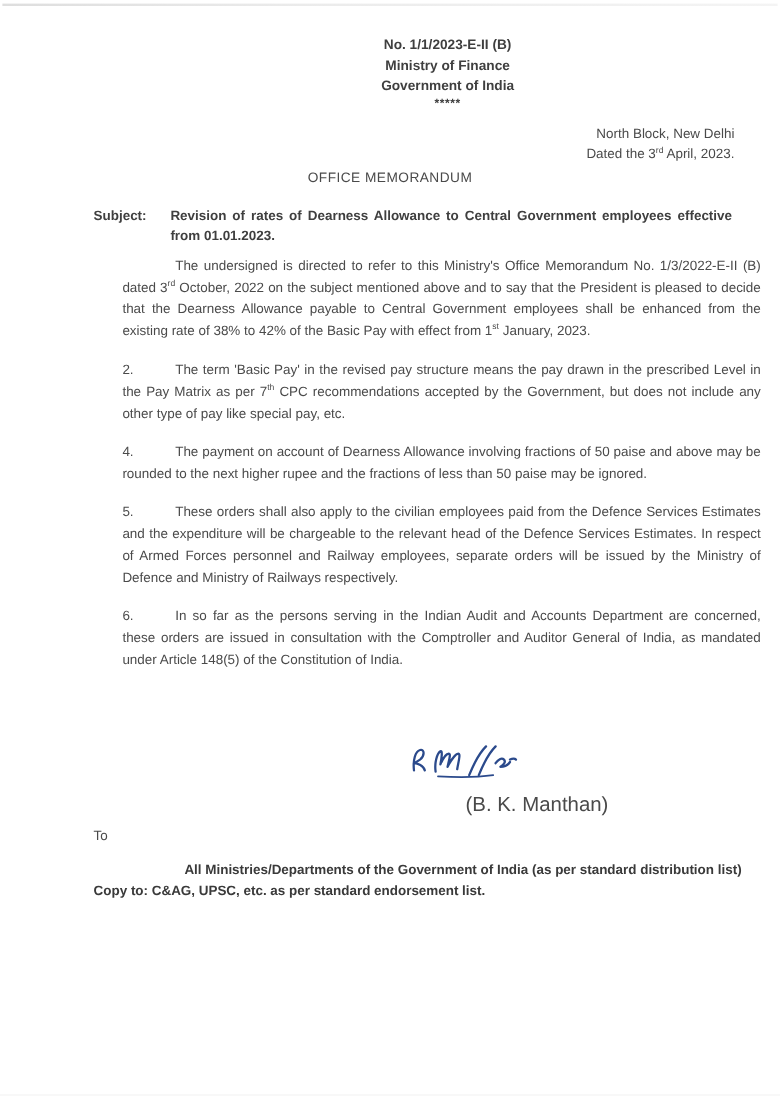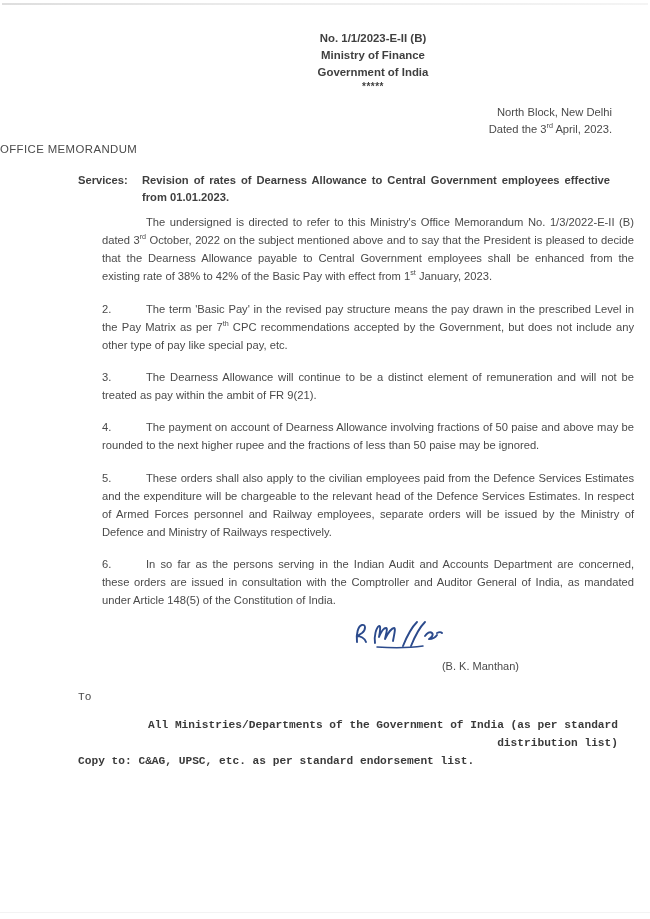--- a/index.html
+++ b/index.html
@@ -121,20 +121,21 @@
     line-height: 1.5;
     color: #4a4a4a;
     margin-left: 44px;
   }
 
   .om-title {
     position: absolute;
     top: 143px;
     left: 0;
     width: 650px;
+    text-align: center;
     font-size: 11.4px;
     letter-spacing: 0.4px;
     color: #4a4a4a;
   }
 
   .subject-row {
     position: absolute;
     top: 172px;
     left: 78px;
     width: 532px;
@@ -166,45 +167,44 @@
   }
   .para.indent-first { text-indent: 44px; }
   .para .num {
     display: inline-block;
     width: 44px;
   }
 
   .sign-block {
     position: absolute;
     top: 616px;
-    left: 12px;
+    left: 0;
     width: 547px;
     text-align: right;
     padding-right: 40px;
     box-sizing: border-box;
-    font-size: 11px;
+    font-size: 17px;
     line-height: 1.55;
     color: #4a4a4a;
   }
   .signature-svg {
     display: block;
     margin-left: auto;
     margin-right: 72px;
     margin-bottom: 2px;
   }
 
   .to-block {
     position: absolute;
     top: 688px;
     left: 78px;
     width: 540px;
     font-size: 11.2px;
     line-height: 1.62;
     color: #4a4a4a;
-    font-family: Liberation Mono, monospace;
   }
   .to-label { margin-bottom: 10px; }
   .to-line-1 {
     font-weight: 700;
     color: #3a3a3a;
     margin-left: 30px;
     text-align: right;
   }
   .to-line-2 {
     font-weight: 700;
@@ -232,28 +232,27 @@
     <div class="place-block">
       <div>North Block, New Delhi</div>
       <div>
         <span>Dated the 3</span><sup>rd</sup><span> April, 2023.</span>
       </div>
     </div>
 
     <div class="om-title">OFFICE MEMORANDUM</div>
 
     <div class="subject-row">
-      <div class="subject-label">Services:</div>
+      <div class="subject-label">Subject:</div>
       <div class="subject-text">Revision of rates of Dearness Allowance to Central Government employees effective from 01.01.2023.</div>
     </div>
 
     <div class="body-area doc-text" id="body-area">
         <div class="para indent-first"><span>The undersigned is directed to refer to this Ministry's Office Memorandum No. 1/3/2022-E-II (B) dated 3</span><sup>rd</sup><span> October, 2022 on the subject mentioned above and to say that the President is pleased to decide that the Dearness Allowance payable to Central Government employees shall be enhanced from the existing rate of 38% to 42% of the Basic Pay with effect from 1</span><sup>st</sup><span> January, 2023.</span></div>
         <div class="para"><span class="num">2.</span><span>The term 'Basic Pay' in the revised pay structure means the pay drawn in the prescribed Level in the Pay Matrix as per 7</span><sup>th</sup><span> CPC recommendations accepted by the Government, but does not include any other type of pay like special pay, etc.</span></div>
-        <div class="para"><span class="num">3.</span><span>The Dearness Allowance will continue to be a distinct element of remuneration and will not be treated as pay within the ambit of FR 9(21).</span></div>
         <div class="para"><span class="num">4.</span><span>The payment on account of Dearness Allowance involving fractions of 50 paise and above may be rounded to the next higher rupee and the fractions of less than 50 paise may be ignored.</span></div>
         <div class="para"><span class="num">5.</span><span>These orders shall also apply to the civilian employees paid from the Defence Services Estimates and the expenditure will be chargeable to the relevant head of the Defence Services Estimates. In respect of Armed Forces personnel and Railway employees, separate orders will be issued by the Ministry of Defence and Ministry of Railways respectively.</span></div>
         <div class="para"><span class="num">6.</span><span>In so far as the persons serving in the Indian Audit and Accounts Department are concerned, these orders are issued in consultation with the Comptroller and Auditor General of India, as mandated under Article 148(5) of the Constitution of India.</span></div>
       </div>
 
     <div class="sign-block">
       <svg class="signature-svg" width="96" height="40" viewBox="0 0 96 40">
         <g fill="none" stroke="#2b4a8c" stroke-width="1.9" stroke-linecap="round" stroke-linejoin="round">
           <path d="M6,26 C5,18 7,10 11,9 C15,8 15,14 11,17 C8,19 6,20 6,20 C9,20 14,22 15,26"></path>
           <path d="M24,27 C23,20 25,12 28,10 C30,9 29,16 28,21 C30,16 33,12 35,12 C37,12 35,18 34,23 C37,17 41,12 43,12 C45,12 43,19 42,25"></path>

